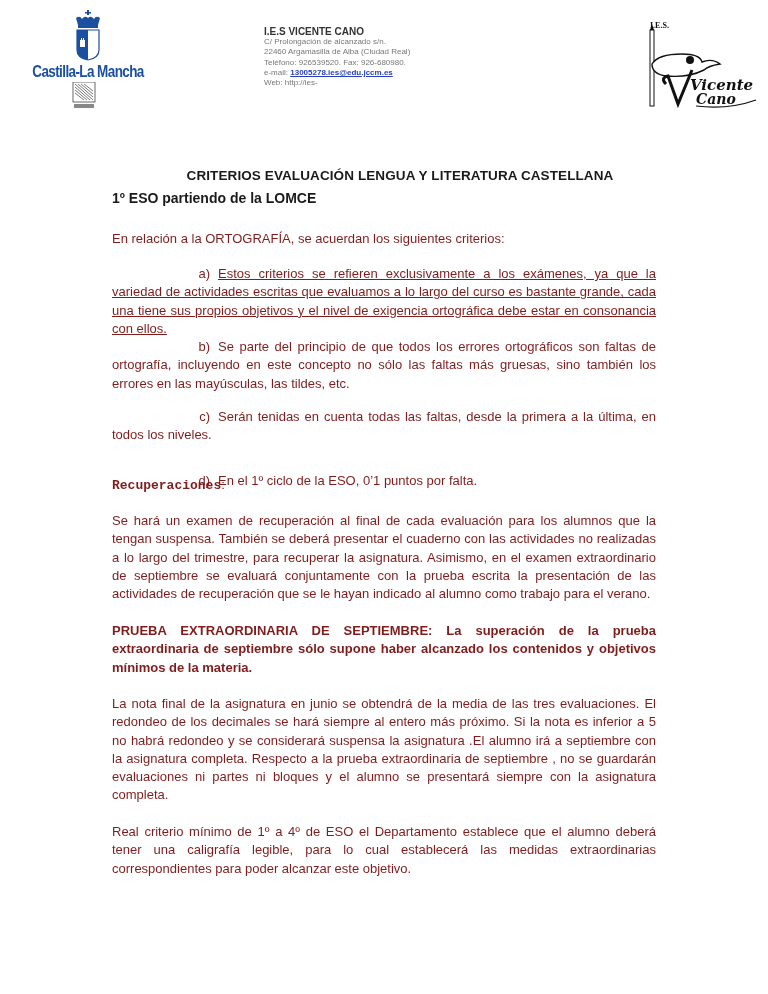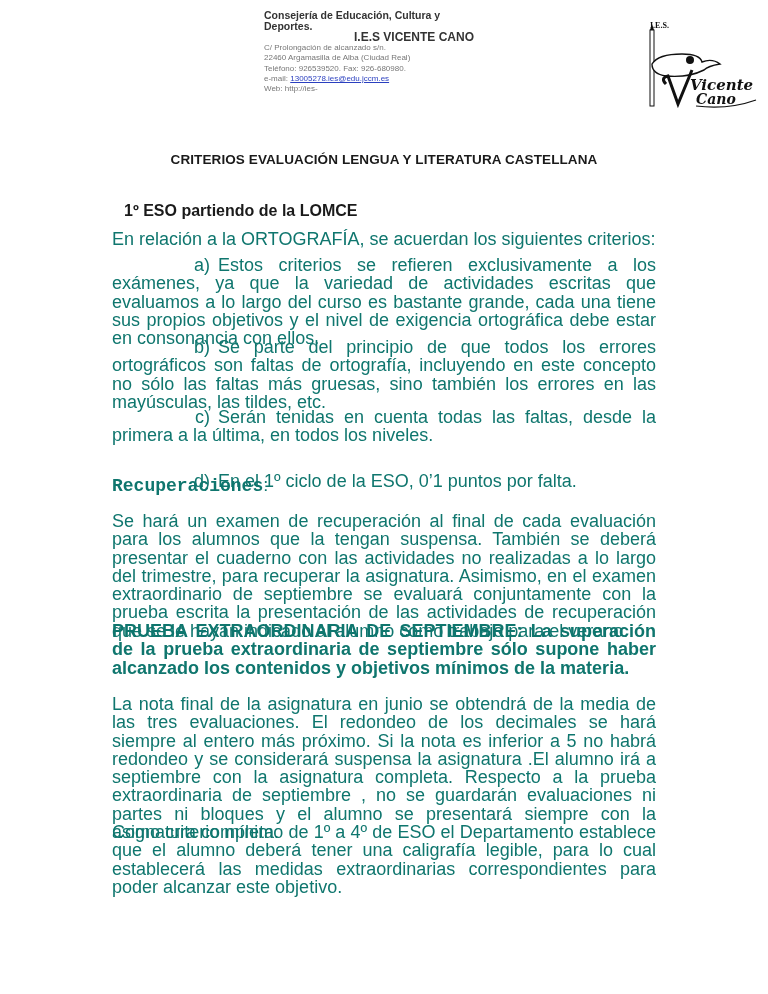--- a/index.html
+++ b/index.html
@@ -64,36 +64,35 @@
       height: 96px;
       overflow: hidden;
     }
     .school-info .org {
       font-size: 10.5px;
       font-weight: bold;
       color: #333;
       line-height: 11px;
     }
     .school-info .school-name {
-      font-size: 12px;
+      font-size: 10px;
       font-weight: bold;
       color: #333;
       line-height: 11px;
-      margin-top: 0;
-      text-align: right;
+      margin-top: 16px;
     }
     .school-info .line {
       font-size: 8px;
       color: #777;
       line-height: 10.3px;
     }
     .school-info .email-link {
       color: #2a3fbf;
       text-decoration: underline;
-      font-weight: normal;
+      font-weight: bold;
     }
     .vc-logo {
       position: absolute;
       left: 638px;
       top: 18px;
       width: 130px;
       height: 92px;
     }
     .doc {
       position: absolute;
@@ -103,56 +102,76 @@
     }
     .doc-title {
       position: absolute;
       left: 0;
       top: 0;
       width: 544px;
       text-align: center;
       font-weight: bold;
       font-size: 13.5px;
       letter-spacing: 0.1px;
+      margin: 16px;
+    }
+    .subtitle {
+      position: absolute;
+      left: 0;
+      top: 40px;
+      font-weight: bold;
+      font-size: 14px;
       margin: 0;
     }
-    .subtitle {
-      position: absolute;
-      left: 0;
-      top: 40px;
-      font-weight: bold;
-      font-size: 16px;
-      margin: 12px;
-    }
     .p {
       position: absolute;
       left: 0;
       width: 544px;
-      font-size: 18px;
+      font-size: 13px;
       line-height: 18.3px;
       text-align: justify;
       margin: 0;
-      color: #0f766e;
+      color: #7f1d1d;
     }
     .p .indent-label {
       display: inline-block;
       width: 58px;
       text-align: right;
       margin-left: 40px;
       margin-right: 8px;
     }
     .bold { font-weight: bold; font-family: Liberation Mono, monospace; }
   </style>
 </head>
 <body>
 
 <header class="page-header">
+  <div class="jccm-logo">
+    <svg class="jccm-crest" viewBox="0 0 40 52">
+
+      <rect x="19" y="0" width="2" height="5" fill="#1b4fa0"></rect>
+      <rect x="17" y="2" width="6" height="1.5" fill="#1b4fa0"></rect>
+      <path d="M8 8 Q12 5 14 9 Q17 5 20 8 Q23 5 26 9 Q28 5 32 8 L30 15 L10 15 Z" fill="#1b4fa0"></path>
+      <rect x="10" y="15" width="20" height="3" fill="#1b4fa0"></rect>
+
+      <path d="M9 20 L31 20 L31 40 Q31 48 20 50 Q9 48 9 40 Z" fill="#ffffff" stroke="#1b4fa0" stroke-width="1.2"></path>
+      <path d="M9 20 L20 20 L20 50 Q9 48 9 40 Z" fill="#1b4fa0"></path>
+      <rect x="12" y="30" width="5" height="7" fill="#ffffff"></rect>
+      <rect x="13" y="28" width="1" height="2" fill="#ffffff"></rect>
+      <rect x="15" y="28" width="1" height="2" fill="#ffffff"></rect>
+    </svg>
+    <div class="jccm-name">Castilla-La Mancha</div>
+    <svg class="jccm-mark" viewBox="0 0 24 28">
+      <rect x="1" y="0" width="22" height="20" fill="#ffffff" stroke="#444" stroke-width="0.8"></rect>
+      <path d="M3 2 L21 18 M6 2 L21 15 M9 2 L21 12 M12 2 L21 9 M3 5 L18 18 M3 8 L15 18 M3 11 L12 18" stroke="#555" stroke-width="0.8"></path>
+      <rect x="2" y="22" width="20" height="4" fill="#888"></rect>
+    </svg>
+  </div>
 
   <div class="school-info">
-    <div class="org">Consejería de Educación, Cultura y Deportes.</div>
     <div class="school-name">I.E.S VICENTE CANO</div>
     <div class="line">C/ Prolongación de alcanzado s/n.</div>
     <div class="line">22460 Argamasilla de Alba (Ciudad Real)</div>
     <div class="line">Teléfono: 926539520. Fax: 926-680980.</div>
     <div class="line"><span>e-mail: </span><a class="email-link">13005278.ies@edu.jccm.es</a></div>
     <div class="line">Web: http://ies-</div>
   </div>
 
   <svg class="vc-logo" viewBox="0 0 130 92">
     <text x="12" y="10" font-family="Liberation Serif, serif" font-weight="bold" font-size="8" fill="#111">I.E.S.</text>
@@ -170,30 +189,30 @@
   </svg>
 </header>
 
 <main class="doc">
   <h1 class="doc-title" style="top:2px;">CRITERIOS EVALUACIÓN LENGUA Y LITERATURA CASTELLANA</h1>
 
   <h2 class="subtitle" style="top:40px;">1º ESO partiendo de la LOMCE</h2>
 
   <p class="p" style="top:80px;">En relación a la ORTOGRAFÍA, se acuerdan los siguientes criterios:</p>
 
-  <p class="p" style="top:106px;"><span class="indent-label">a)</span><span>Estos criterios se refieren exclusivamente a los exámenes, ya que la variedad de actividades escritas que evaluamos a lo largo del curso es bastante grande, cada una tiene sus propios objetivos y el nivel de exigencia ortográfica debe estar en consonancia con ellos.</span></p>
+  <p class="p" style="top:115px;text-decoration:underline;"><span class="indent-label">a)</span><span>Estos criterios se refieren exclusivamente a los exámenes, ya que la variedad de actividades escritas que evaluamos a lo largo del curso es bastante grande, cada una tiene sus propios objetivos y el nivel de exigencia ortográfica debe estar en consonancia con ellos.</span></p>
 
   <p class="p" style="top:188px;"><span class="indent-label">b)</span><span>Se parte del principio de que todos los errores ortográficos son faltas de ortografía, incluyendo en este concepto no sólo las faltas más gruesas, sino también los errores en las mayúsculas, las tildes, etc.</span></p>
 
   <p class="p" style="top:258px;"><span class="indent-label">c)</span><span>Serán tenidas en cuenta todas las faltas, desde la primera a la última, en todos los niveles.</span></p>
 
   <p class="p" style="top:290px;margin-top:32px;"><span class="indent-label">d)</span><span>En el 1º ciclo de la ESO, 0’1 puntos por falta.</span></p>
 
   <p class="p" style="top:326px;"><span class="bold">Recuperaciones</span><span>:</span></p>
 
   <p class="p" style="top:362px;">Se hará un examen de recuperación al final de cada evaluación para los alumnos que la tengan suspensa. También se deberá presentar el cuaderno con las actividades no realizadas a lo largo del trimestre, para recuperar la asignatura. Asimismo, en el examen extraordinario de septiembre se evaluará conjuntamente con la prueba escrita la presentación de las actividades de recuperación que se le hayan indicado al alumno como trabajo para el verano.</p>
 
   <p class="p" style="top:472px;font-weight:bold;">PRUEBA EXTRAORDINARIA DE SEPTIEMBRE: La superación de la prueba extraordinaria de septiembre sólo supone haber alcanzado los contenidos y objetivos mínimos de la materia.</p>
 
   <p class="p" style="top:545px;">La nota final de la asignatura en junio se obtendrá de la media de las tres evaluaciones. El redondeo de los decimales se hará siempre al entero más próximo. Si la nota es inferior a 5 no habrá redondeo y se considerará suspensa la asignatura .El alumno  irá a septiembre con la asignatura completa. Respecto a la prueba extraordinaria de septiembre , no se guardarán evaluaciones ni partes ni bloques y el alumno se presentará siempre con la asignatura completa.</p>
 
-  <p class="p" style="top:673px;">Como criterio mínimo de 1º a 4º de ESO el Departamento establece que el alumno deberá tener una caligrafía legible, para lo cual establecerá las medidas extraordinarias correspondientes para poder alcanzar este objetivo.</p>
+  <p class="p" style="top:673px;">Real criterio mínimo de 1º a 4º de ESO el Departamento establece que el alumno deberá tener una caligrafía legible, para lo cual establecerá las medidas extraordinarias correspondientes para poder alcanzar este objetivo.</p>
 </main>
 
 </body></html>

